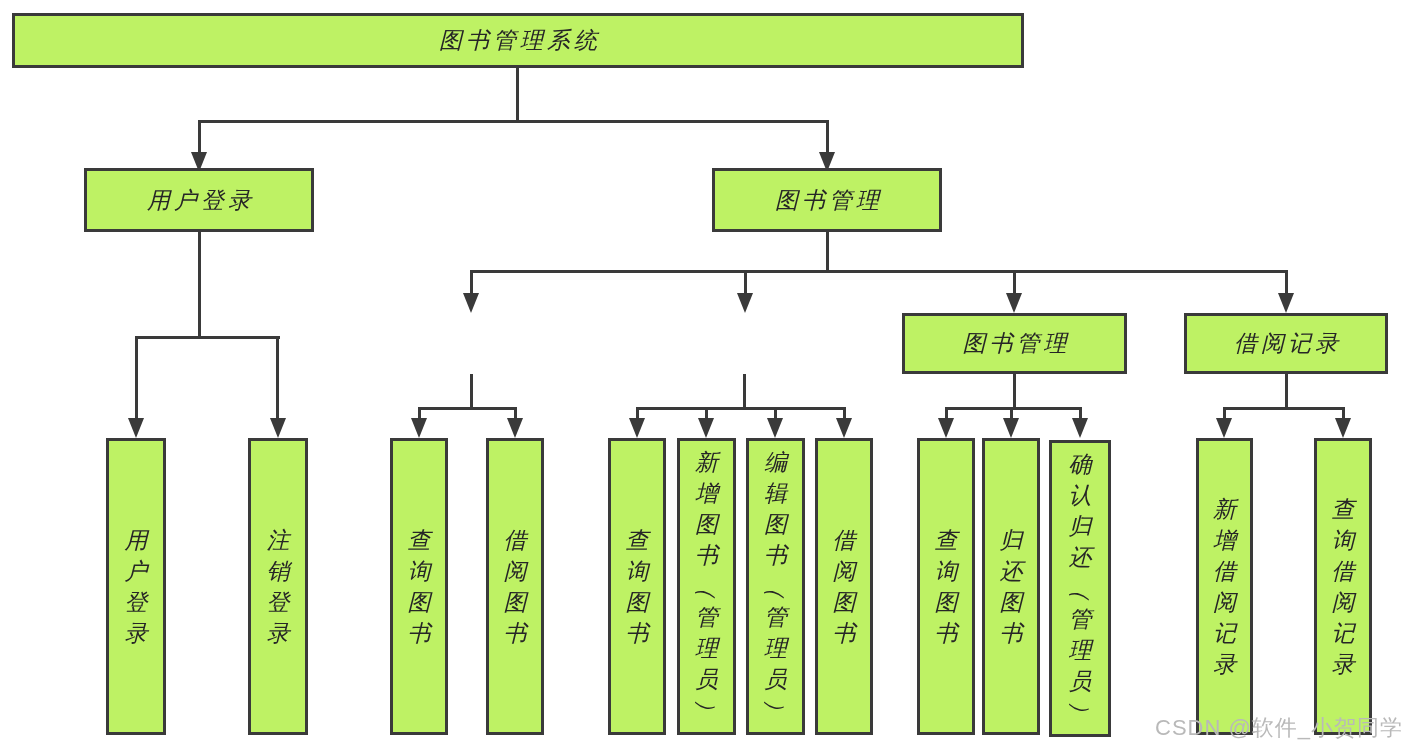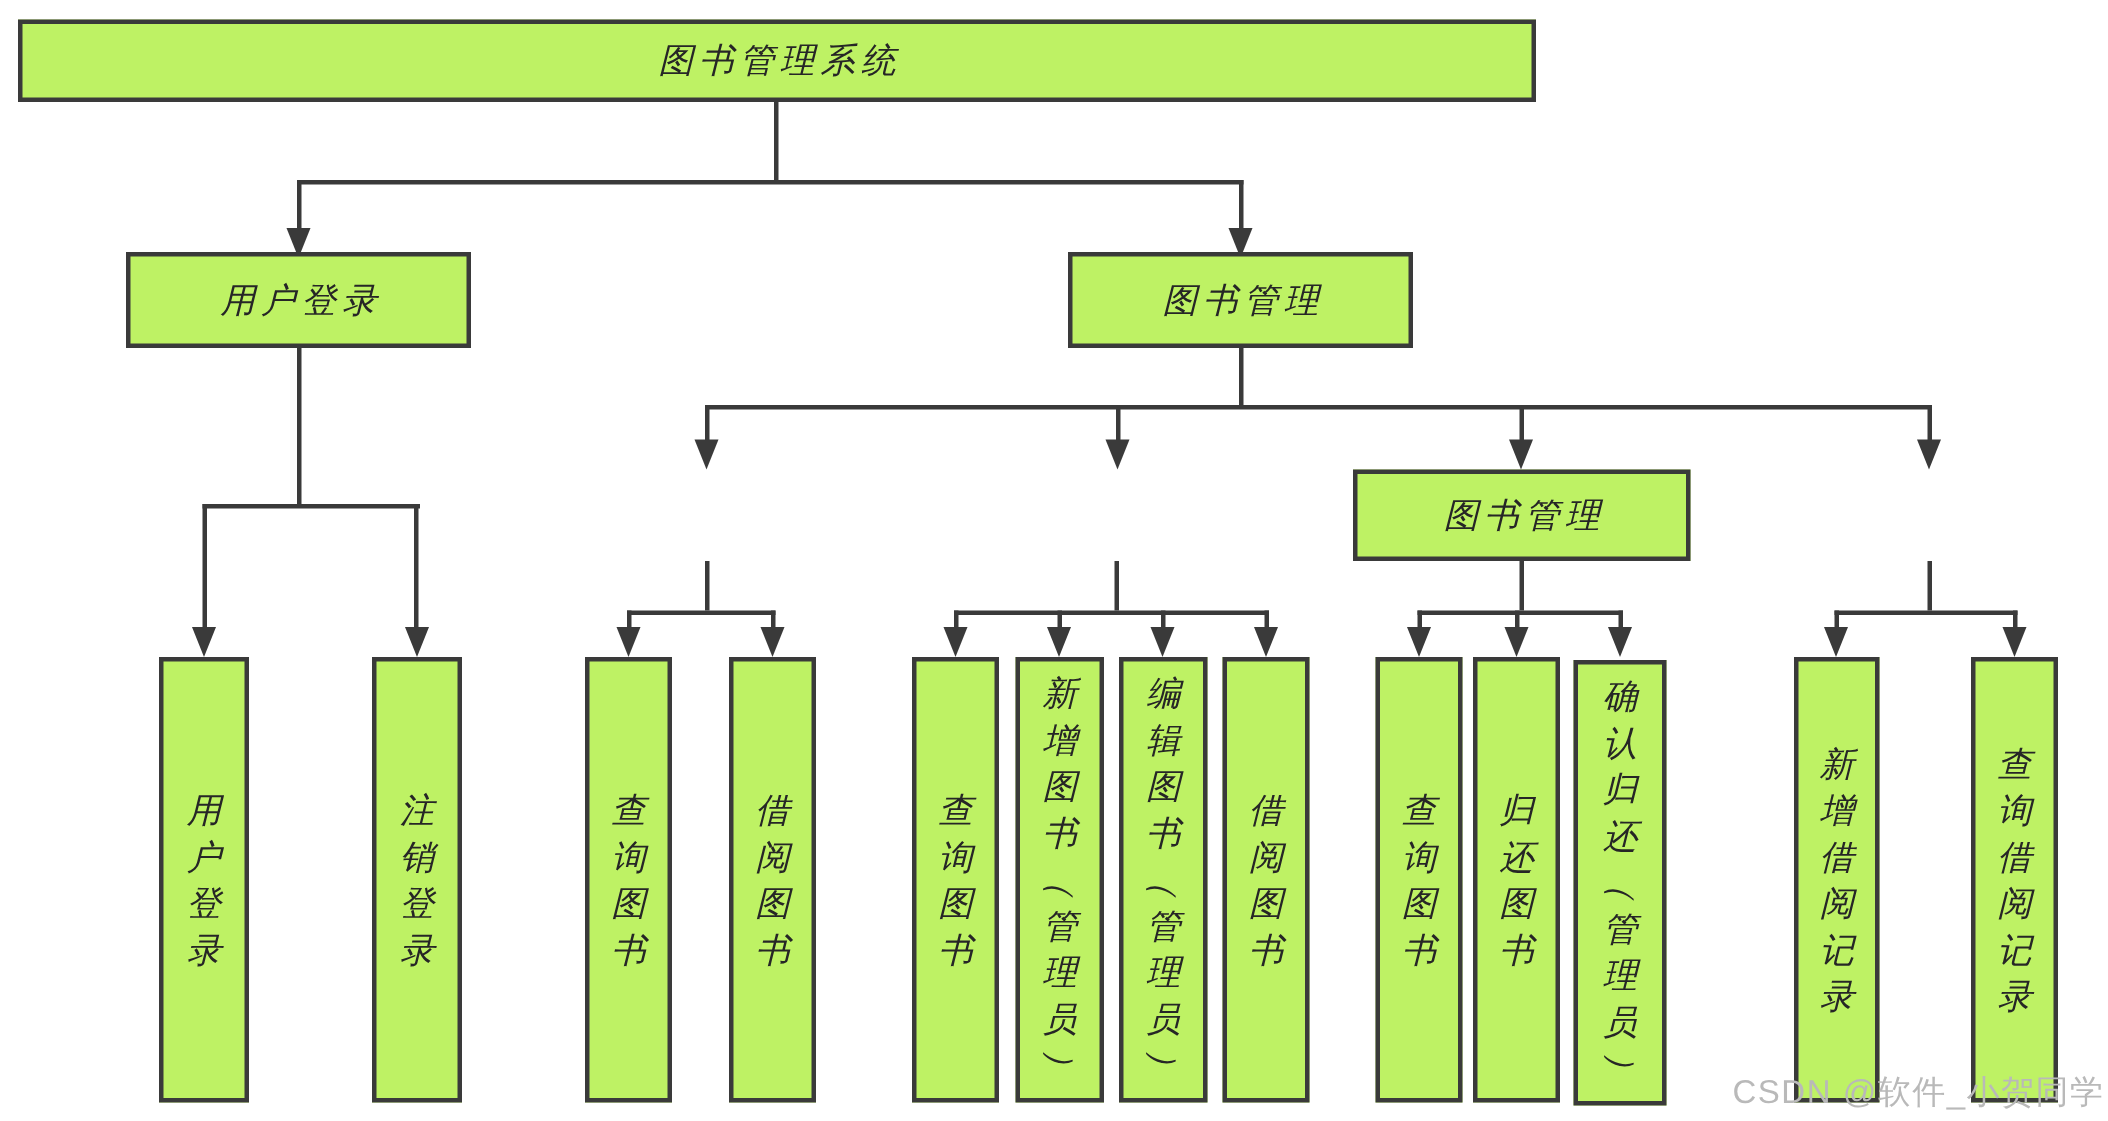--- a/index.html
+++ b/index.html
@@ -82,20 +82,21 @@
     <div class="arr" style="left:463px;top:293px;"></div>
     <div class="vline" style="left:744px;top:270px;height:25px;"></div>
     <div class="arr" style="left:737px;top:293px;"></div>
     <div class="vline" style="left:1013px;top:270px;height:25px;"></div>
     <div class="arr" style="left:1006px;top:293px;"></div>
     <div class="vline" style="left:1285px;top:270px;height:25px;"></div>
     <div class="arr" style="left:1278px;top:293px;"></div>
   </div>
 
   <div class="node hnode" style="left:902px;top:313px;width:225px;height:61px;">图书管理</div>
+  <div class="node hnode" style="left:1184px;top:313px;width:204px;height:61px;">借阅记录</div>
 
   <div>
     <div class="vline" style="left:470px;top:374px;height:33px;"></div>
     <div class="hline" style="left:418px;top:407px;width:99px;"></div>
     <div class="vline" style="left:418px;top:407px;height:13px;"></div>
     <div class="arr" style="left:411px;top:418px;"></div>
     <div class="vline" style="left:514px;top:407px;height:13px;"></div>
     <div class="arr" style="left:507px;top:418px;"></div>
   </div>
 

